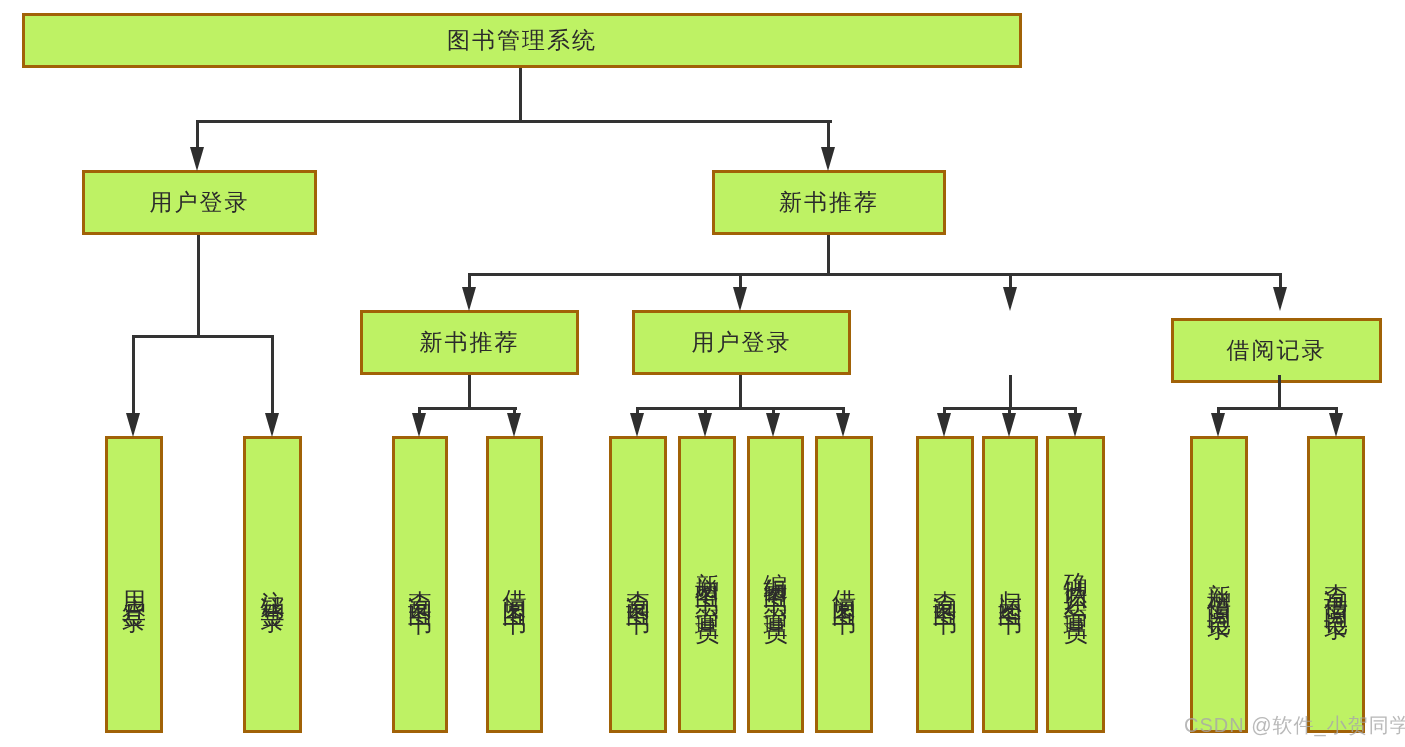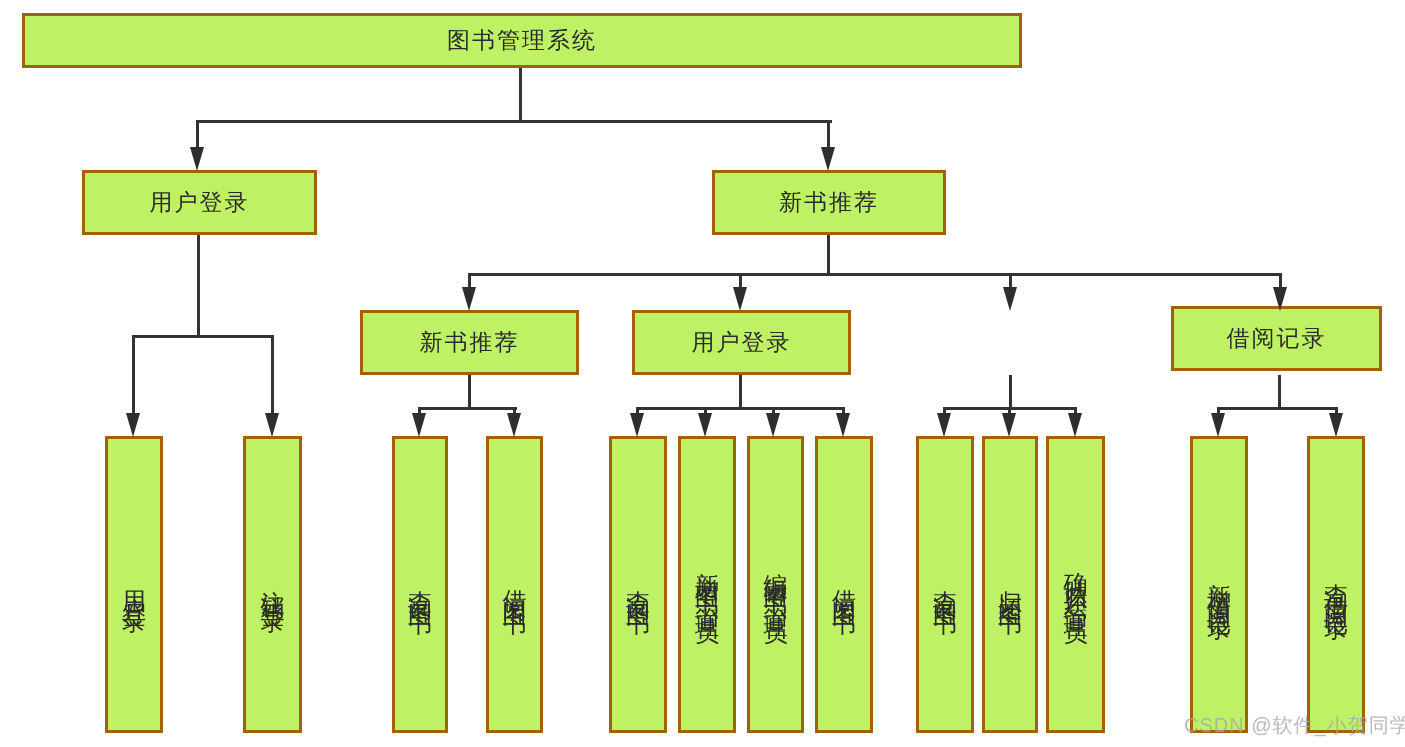--- a/index.html
+++ b/index.html
@@ -55,21 +55,21 @@
 
   <div class="node hnode" style="left:82px;top:170px;width:235px;height:65px;">用户登录</div>
 
   <div class="node hnode" style="left:712px;top:170px;width:234px;height:65px;">新书推荐</div>
 
   <div class="node hnode" style="left:360px;top:310px;width:219px;height:65px;">新书推荐</div>
 
   <div class="node hnode" style="left:632px;top:310px;width:219px;height:65px;">用户登录</div>
 
 
-  <div class="node hnode" style="left:1171px;top:306px;width:211px;height:65px;">借阅记录</div>
+  <div class="node hnode" style="left:1171px;top:318px;width:211px;height:65px;">借阅记录</div>
 
   <div class="node vnode" style="left:105px;top:436px;width:58px;height:297px;">用户登录</div>
 
   <div class="node vnode" style="left:243px;top:436px;width:59px;height:297px;">注销登录</div>
 
   <div class="node vnode" style="left:392px;top:436px;width:56px;height:297px;">查询图书</div>
 
   <div class="node vnode" style="left:486px;top:436px;width:57px;height:297px;">借阅图书</div>
 
   <div class="node vnode" style="left:609px;top:436px;width:58px;height:297px;">查询图书</div>

